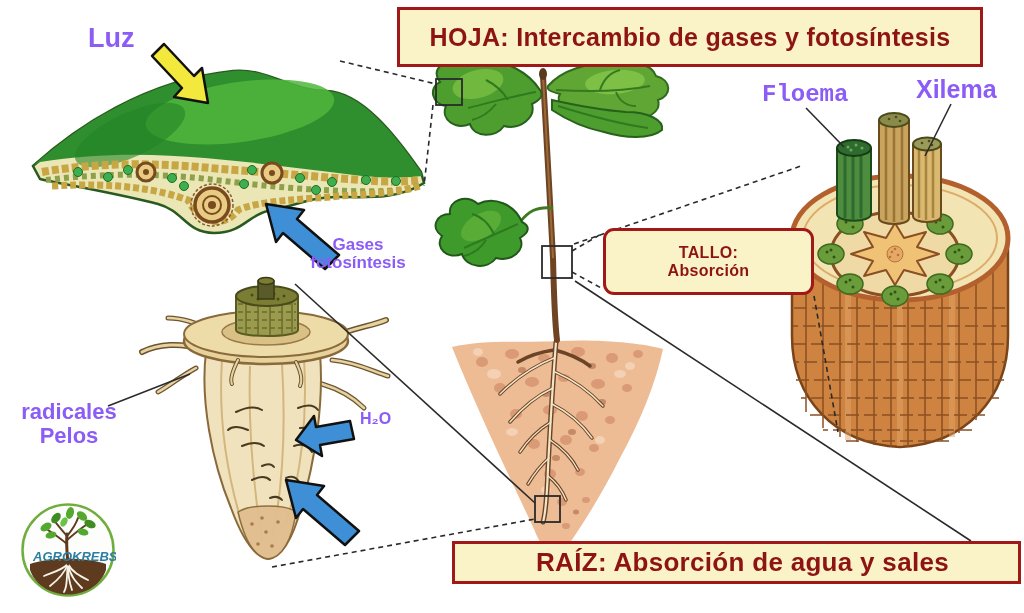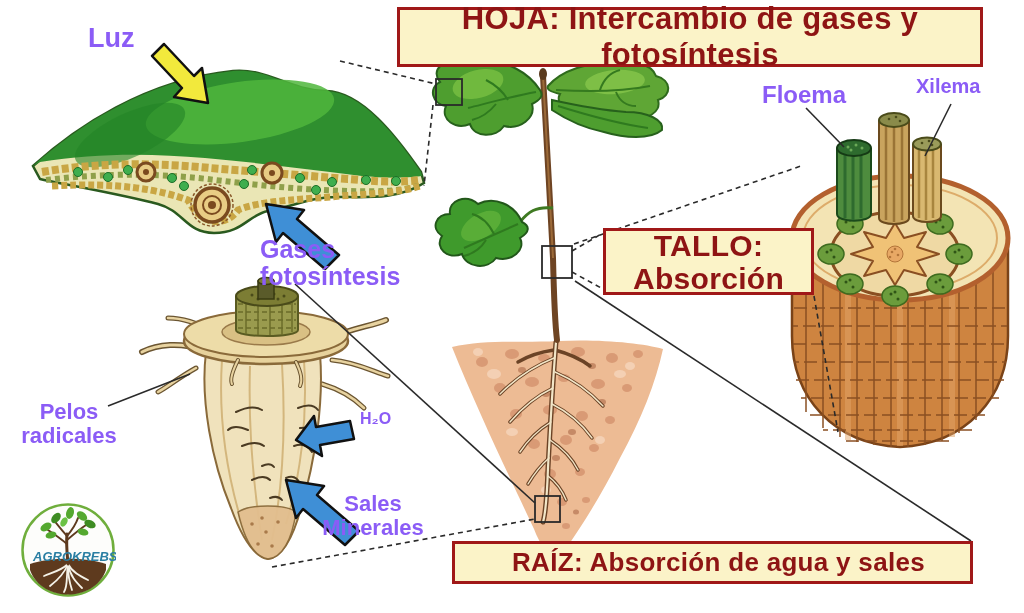--- a/index.html
+++ b/index.html
@@ -2,28 +2,28 @@
 <html><head>
 <meta charset="utf-8">
 <style>
   html,body{margin:0;padding:0;background:#ffffff;}
   .stage{position:relative;width:1024px;height:613px;background:#ffffff;overflow:hidden;
          font-family:"Liberation Sans",sans-serif;}
   .art{position:absolute;left:0;top:0;}
   .rbox{position:absolute;background:#FBF3C8;border:3px solid #A01818;color:#8E1414;
         font-weight:bold;display:flex;align-items:center;justify-content:center;
         text-align:center;box-sizing:border-box;letter-spacing:.3px;}
-  .box-hoja{left:397px;top:7px;width:586px;height:60px;font-size:31px;}
-  .box-tallo{left:603px;top:228px;width:211px;height:67px;font-size:30px;flex-direction:column;line-height:1.1;}
-  .box-raiz{left:452px;top:541px;width:521px;height:43px;font-size:26px;padding-left:12px;}
+  .box-hoja{left:397px;top:7px;width:586px;height:60px;font-size:25px;}
+  .box-tallo{left:603px;top:228px;width:211px;height:67px;font-size:16px;flex-direction:column;line-height:1.1;border-radius:11px;}
+  .box-raiz{left:452px;top:541px;width:569px;height:43px;font-size:26px;padding-left:12px;}
   .blabel{position:absolute;color:#8b5cf6;font-weight:bold;line-height:1.08;}
   .lbl-luz{left:88px;top:24px;font-size:27px;}
-  .lbl-floema{left:762px;top:82px;font-size:24px;}
-  .lbl-xilema{left:916px;top:76px;font-size:20px;}
-  .lbl-gases{left:260px;top:236px;width:196px;font-size:25px;}
+  .lbl-floema{left:762px;top:82px;font-size:24px;font-family:Liberation Mono, monospace;}
+  .lbl-xilema{left:916px;top:76px;font-size:25px;}
+  .lbl-gases{left:260px;top:236px;width:196px;font-size:17px;text-align:center;}
   .lbl-pelos{left:6px;top:400px;width:126px;font-size:22px;text-align:center;}
   .lbl-h2o{left:360px;top:410px;font-size:16px;}
   .lbl-sales{left:312px;top:492px;width:122px;font-size:22px;text-align:center;}
   .logo{position:absolute;left:20px;top:502px;}
 </style>
 </head>
 <body>
 
 <div class="stage">
 
@@ -418,28 +418,24 @@
 </div>
 
 <div class="blabel lbl-luz">Luz</div>
 <div class="blabel lbl-floema">Floema</div>
 <div class="blabel lbl-xilema">Xilema</div>
 <div class="blabel lbl-gases">
   <div>Gases</div>
   <div>fotosíntesis</div>
 </div>
 <div class="blabel lbl-pelos">
+  <div>radicales</div>
   <div>Pelos</div>
-  <div>radicales</div>
 </div>
 <div class="blabel lbl-h2o">H₂O</div>
-<div class="blabel lbl-sales">
-  <div>Sales</div>
-  <div>Minerales</div>
-</div>
 
 <svg class="logo" width="96" height="96" viewBox="0 0 96 96" xmlns="http://www.w3.org/2000/svg">
   <circle cx="48" cy="48" r="45.5" fill="#FDFDFB" stroke="#6FAE3C" stroke-width="2.5"></circle>
   <path d="M10,62 C30,55 66,55 86,62 L86,68 C80,85 63,92.5 48,92.5 C33,92.5 16,85 10,68 Z" fill="#5E3A1E"></path>
   <g fill="none" stroke="#F5F2E8" stroke-width="1.8" stroke-linecap="round">
     <path d="M48,62 C44,72 38,78 30,84"></path>
         <path d="M48,62 C50,74 56,80 62,86"></path>
     <path d="M48,62 C46,76 48,84 44,90"></path>
         <path d="M48,62 C52,70 60,74 68,78"></path>
     <path d="M48,62 C42,68 34,70 24,74"></path>

